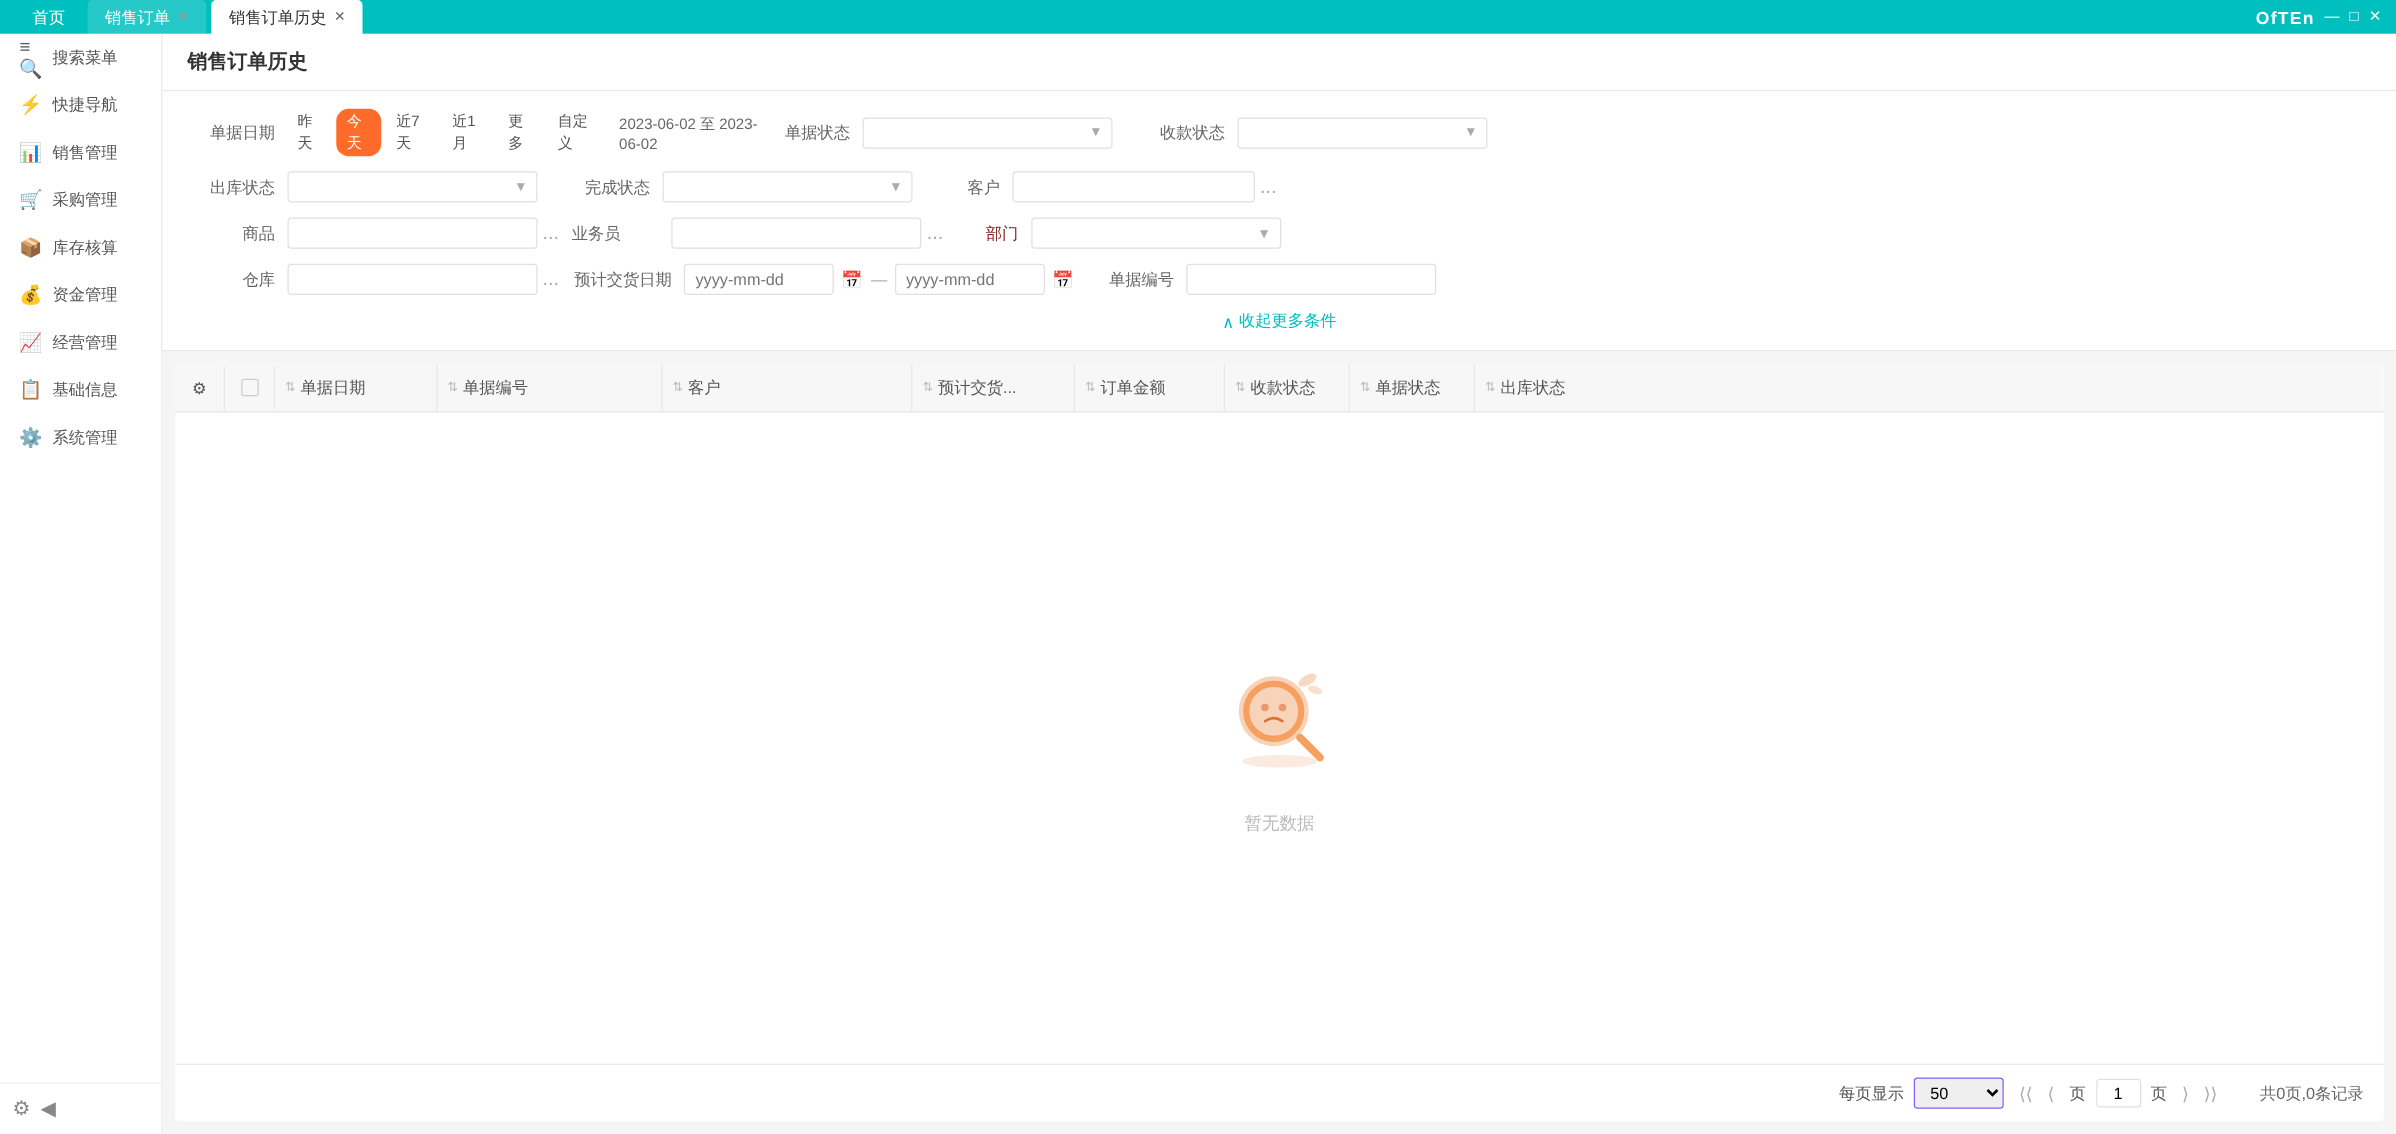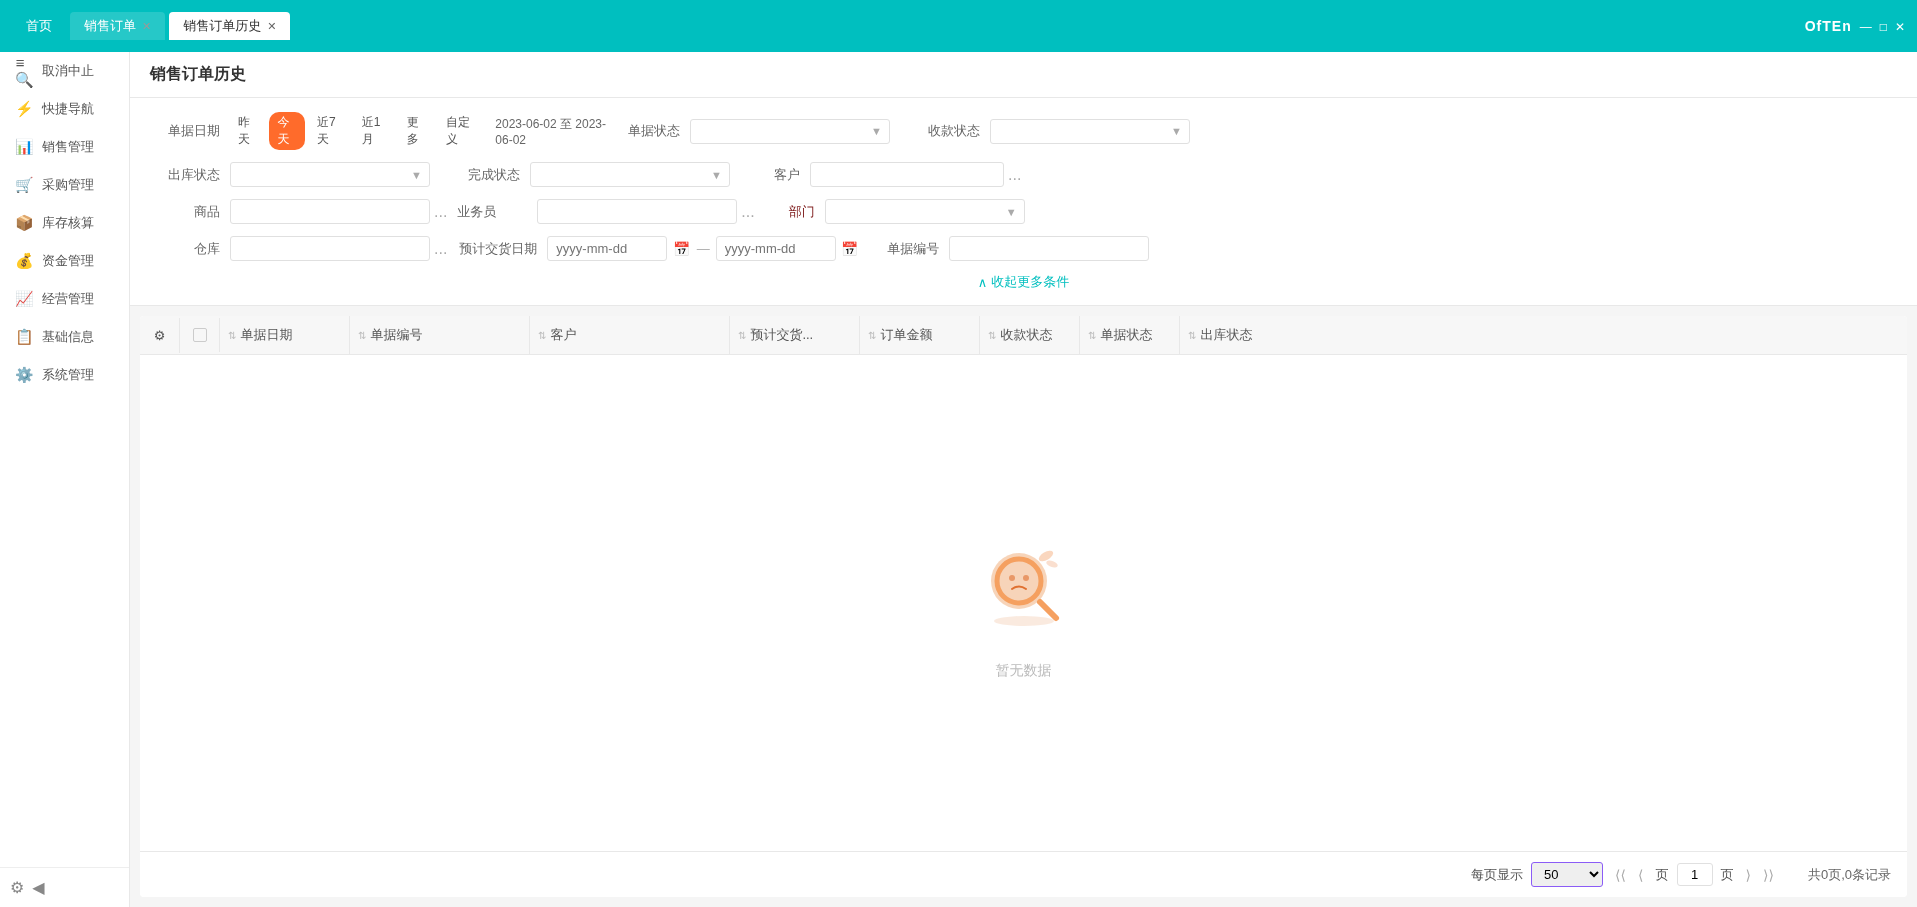--- a/index.html
+++ b/index.html
@@ -1,25 +1,25 @@
 <!DOCTYPE html>
 <html><head>
   <meta charset="utf-8">
   <style>
     * { box-sizing: border-box; margin: 0; padding: 0; }
     body { font-family: 'Microsoft YaHei', Arial, sans-serif; font-size: 13px; background: #f5f5f5; color: #333; display: flex; flex-direction: column; height: 907px; overflow: hidden; }
 
     
-    .top-bar { background: #00bfbf; display: flex; align-items: center; height: 52px; padding: 0 12px; gap: 4px; flex-shrink: 0; }
+    .top-bar { background: #00bfbf; display: flex; align-items: center; height: 27px; padding: 0 12px; gap: 4px; flex-shrink: 0; }
     .tab-item { display: flex; align-items: center; padding: 0 14px; height: 28px; border-radius: 4px 4px 0 0; cursor: pointer; font-size: 13px; color: #fff; gap: 6px; background: rgba(255,255,255,0.15); }
     .tab-item.active { background: #fff; color: #333; }
     .tab-item .tab-close { font-size: 11px; color: #999; cursor: pointer; }
     .tab-item.active .tab-close { color: #666; }
     .home-tab { color: #fff; font-size: 13px; padding: 0 14px; height: 28px; display: flex; align-items: center; cursor: pointer; }
-    .top-right { margin-left: auto; display: flex; align-items: flex-end; gap: 8px; color: #fff; font-size: 12px; }
+    .top-right { margin-left: auto; display: flex; align-items: flex-start; gap: 8px; color: #fff; font-size: 12px; }
     .top-right-brand { font-size: 14px; font-weight: bold; color: #fff; letter-spacing: 1px; }
 
     
     .main-layout { display: flex; flex: 1; overflow: hidden; }
 
     
     .sidebar { width: 130px; background: #fff; border-right: 1px solid #e8e8e8; display: flex; flex-direction: column; flex-shrink: 0; }
     .sidebar-item { display: flex; align-items: center; padding: 10px 16px; cursor: pointer; gap: 8px; color: #555; font-size: 13px; }
     .sidebar-icon { width: 18px; height: 18px; display: flex; align-items: center; justify-content: center; font-size: 15px; }
     .sidebar-bottom { margin-top: auto; padding: 10px; display: flex; gap: 8px; border-top: 1px solid #eee; }
@@ -108,21 +108,21 @@
     <span style="cursor:pointer;">□</span>
     <span style="cursor:pointer;">✕</span>
   </div>
 </div>
 
 <div class="main-layout">
 
   <div class="sidebar">
     <div class="sidebar-item">
       <span class="sidebar-icon">≡🔍</span>
-      <span>取消中止</span>
+      <span>搜索菜单</span>
     </div>
     <div class="sidebar-item">
       <span class="sidebar-icon">⚡</span>
       <span>快捷导航</span>
     </div>
     <div class="sidebar-item">
       <span class="sidebar-icon">📊</span>
       <span>销售管理</span>
     </div>
     <div class="sidebar-item">

